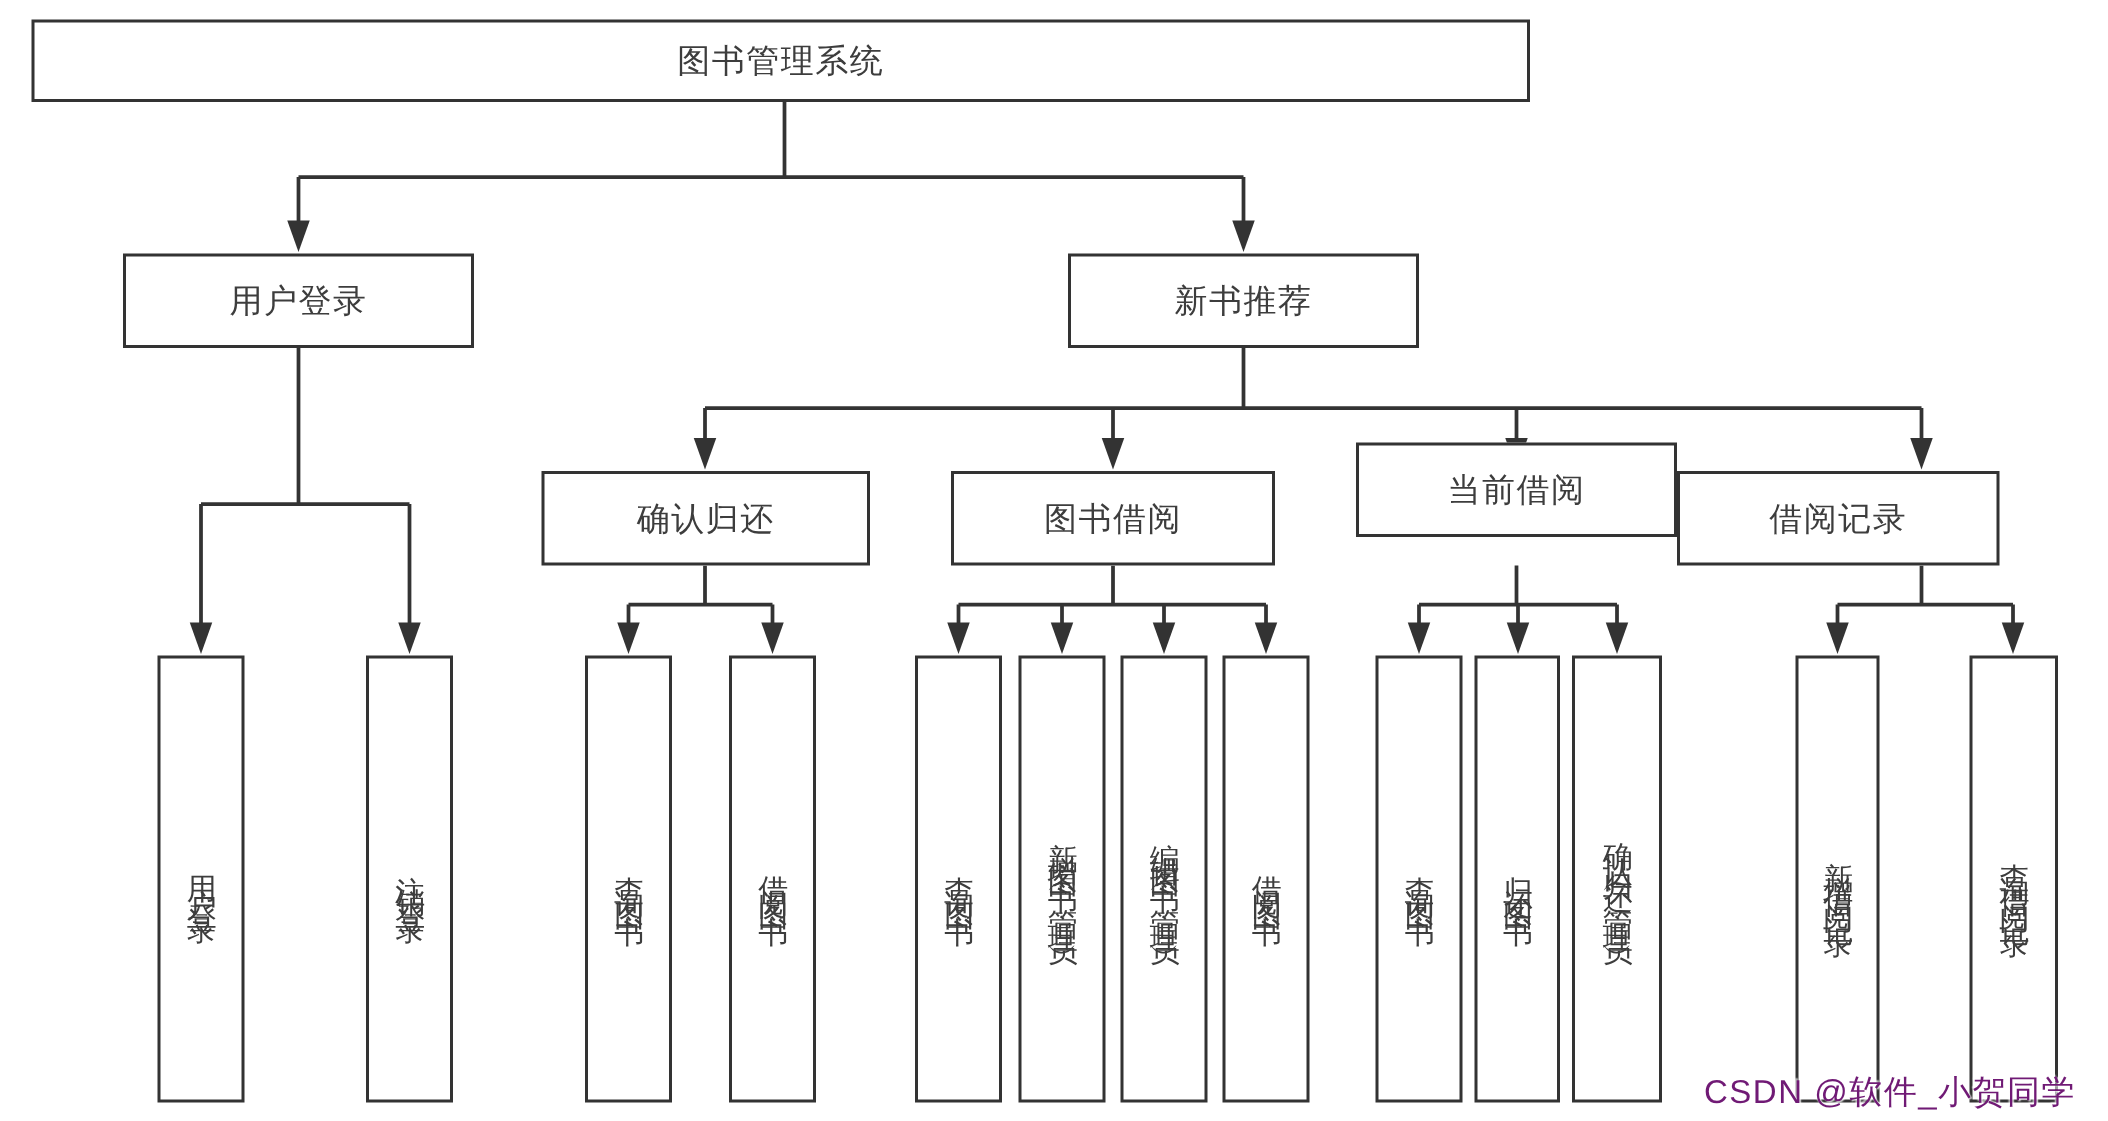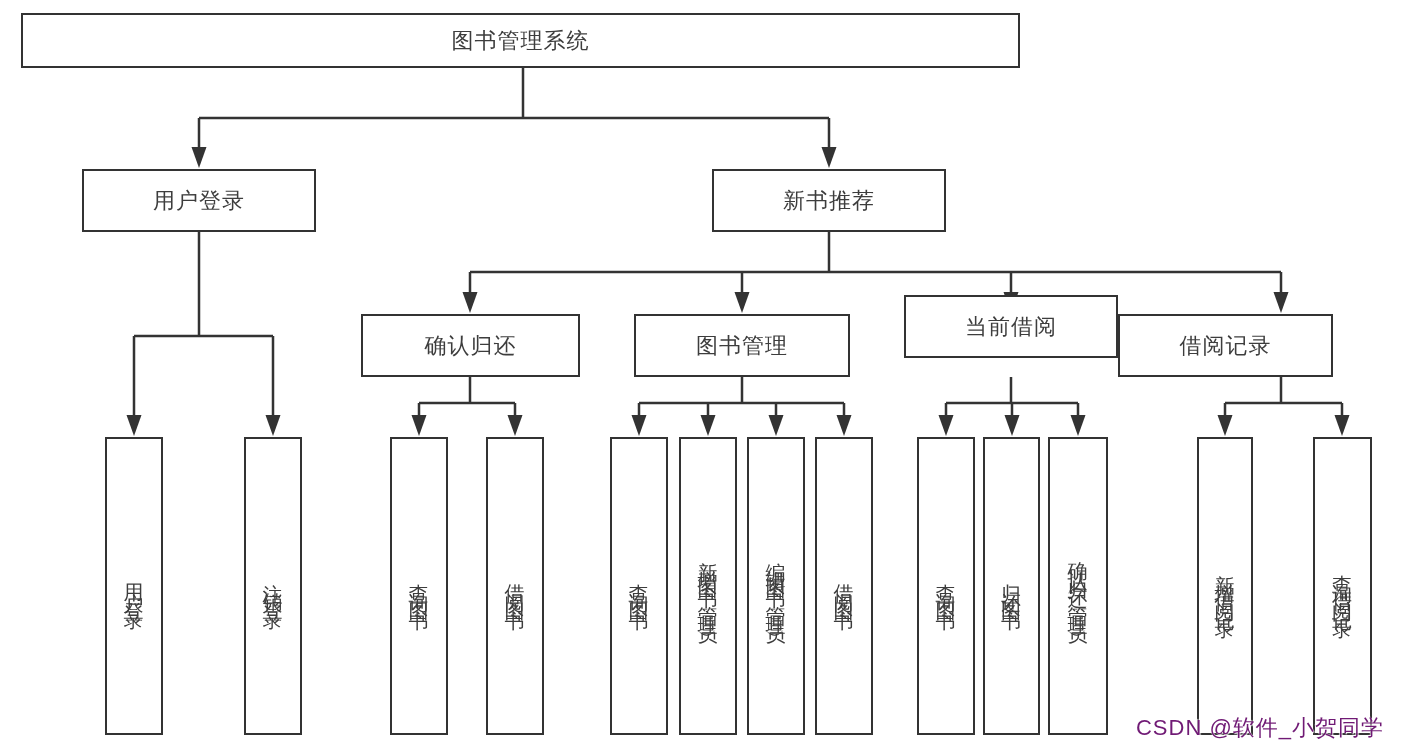--- a/index.html
+++ b/index.html
@@ -120,21 +120,21 @@
     <span class="label">用户登录</span>
   </div>
   <div class="box" style="left:712px; top:169px; width:234px; height:63px;">
     <span class="label">新书推荐</span>
   </div>
 
   <div class="box" style="left:361px; top:314px; width:219px; height:63px;">
     <span class="label">确认归还</span>
   </div>
   <div class="box" style="left:634px; top:314px; width:216px; height:63px;">
-    <span class="label">图书管理</span>
+    <span class="label">图书借阅</span>
   </div>
   <div class="box" style="left:904px; top:295px; width:214px; height:63px;text-align:center;">
     <span class="label">当前借阅</span>
   </div>
   <div class="box" style="left:1118px; top:314px; width:215px; height:63px;">
     <span class="label">借阅记录</span>
   </div>
 
   <div class="box" style="left:105px; top:437px; width:58px; height:298px;">
     <span class="vtext">用户登录</span>

